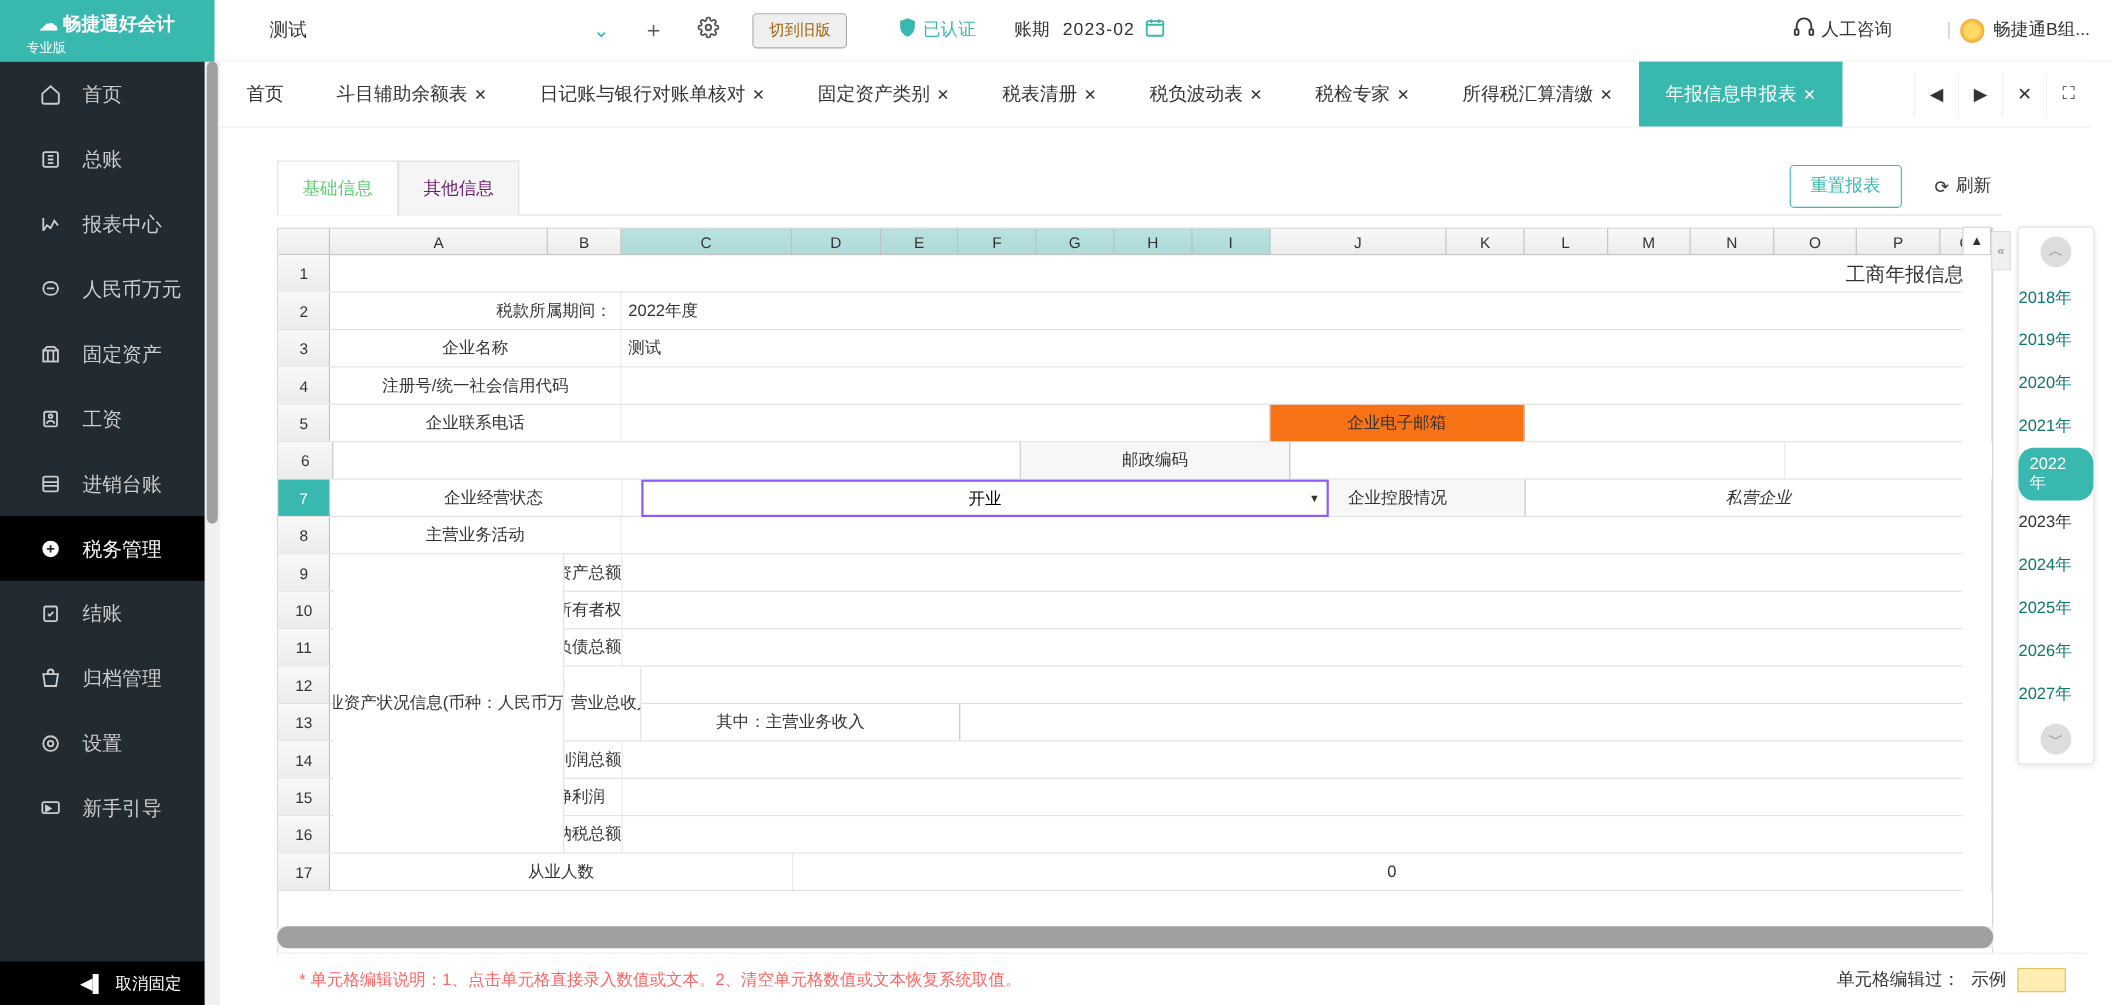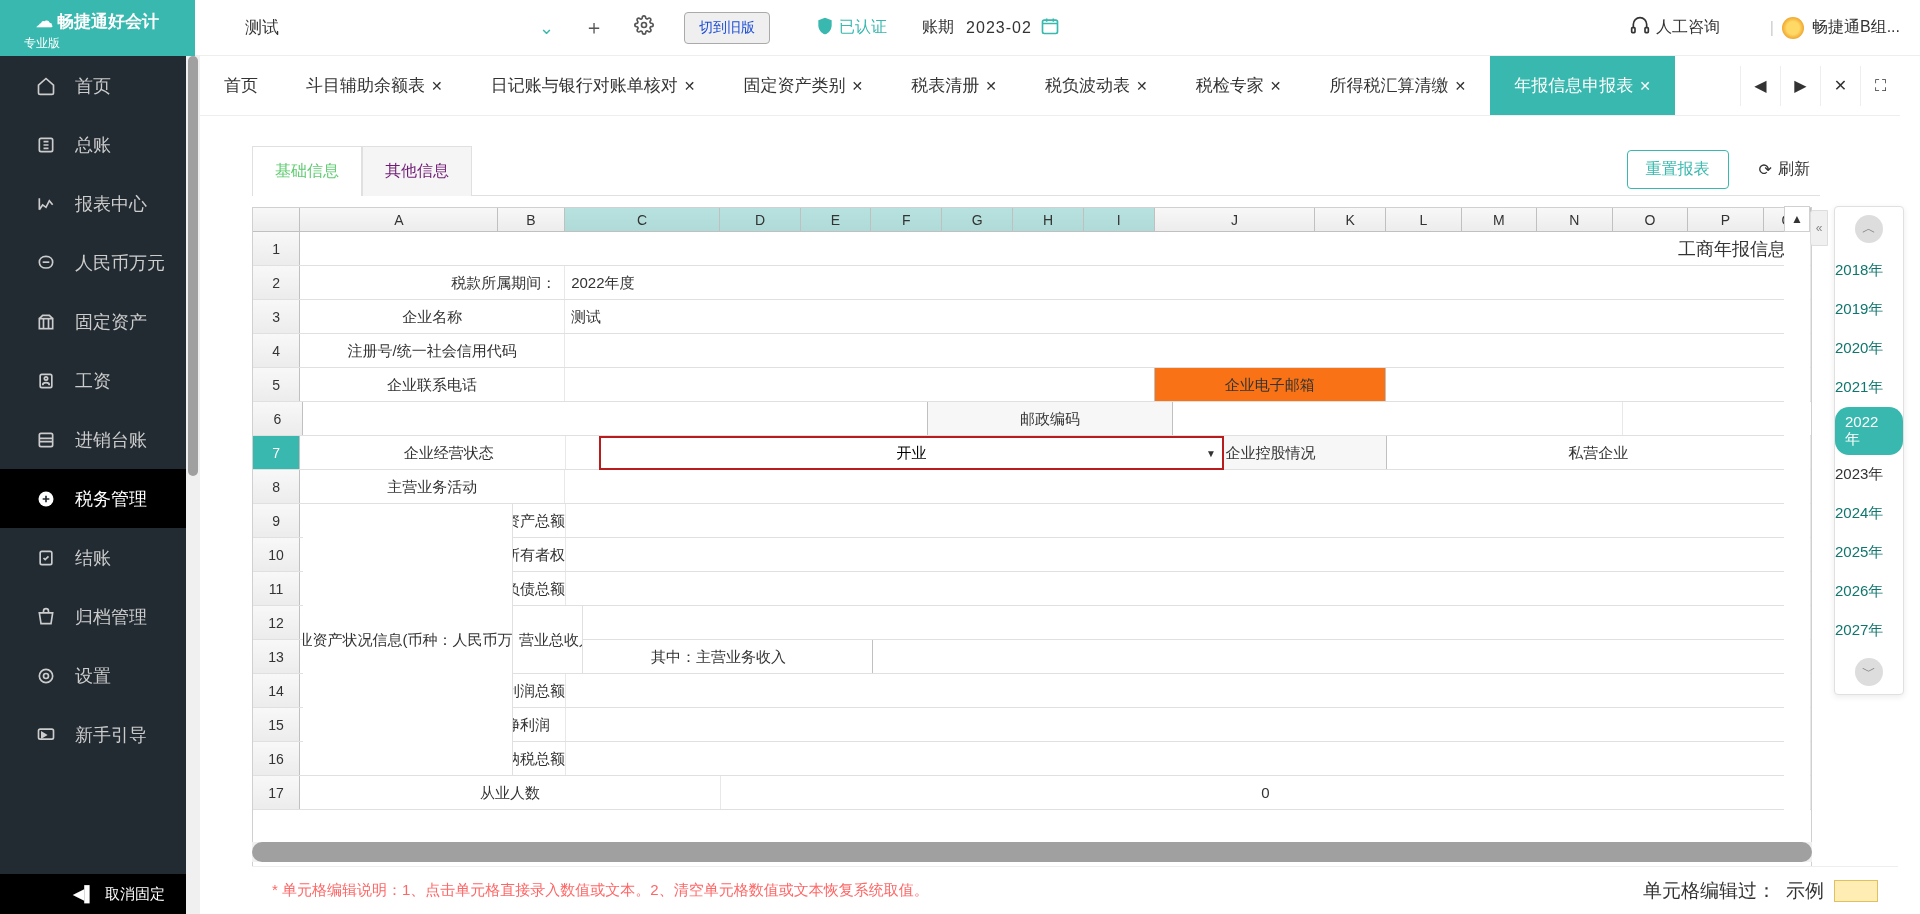--- a/index.html
+++ b/index.html
@@ -6,21 +6,21 @@
 body { font-family: "Microsoft YaHei", sans-serif; background: #fff; width: 1920px; height: 914px; overflow: hidden; position: relative; }
 
 
 .header { height: 56px; display: flex; align-items: center; border-bottom: 1px solid #eee; position: relative; }
 .logo-area { width: 195px; height: 56px; background: #38B8AE; color: #fff; display: flex; flex-direction: column; align-items: center; justify-content: center; padding-top: 6px; }
 .logo-area .logo-txt { font-size: 17px; font-weight: bold; display: flex; align-items: center; gap: 4px; }
 .logo-area .edition { font-size: 12px; margin-top: 2px; align-self: flex-start; margin-left: 24px; }
 .selector { margin-left: 50px; font-size: 17px; color: #333; display: flex; align-items: center; gap: 260px; }
 .selector .chev { color: #38B8AE; font-size: 18px; }
 .add-btn, .gear-btn { margin-left: 30px; font-size: 20px; color: #555; cursor: pointer; }
-.old-version { margin-left: 30px; border: 1px solid #aaa; border-radius: 4px; padding: 6px 14px; font-size: 14px; color: #1d4ed8; cursor: pointer; }
+.old-version { margin-left: 30px; border: 1px solid #aaa; border-radius: 4px; padding: 6px 14px; font-size: 14px; color: #a16207; cursor: pointer; }
 .verified { margin-left: 45px; color: #38B8AE; font-size: 16px; display: flex; align-items: center; gap: 4px; }
 .period-label { margin-left: 35px; font-size: 16px; color: #333; }
 .period-val { margin-left: 12px; font-size: 16px; color: #333; letter-spacing: 1px; }
 .cal-icon { margin-left: 8px; color: #38B8AE; font-size: 16px; }
 .consult { position: absolute; right: 200px; font-size: 16px; color: #333; display: flex; align-items: center; gap: 6px; }
 .user-area { position: absolute; right: 20px; display: flex; align-items: center; gap: 8px; font-size: 16px; color: #333; }
 .avatar { width: 22px; height: 22px; background: radial-gradient(circle, #FFD966 40%, #F0A830 70%); border-radius: 50%; }
 
 
 .sidebar { position: absolute; left: 0; top: 56px; bottom: 0; width: 195px; background: #222B32; color: #fff; display: flex; flex-direction: column; }
@@ -55,25 +55,25 @@
 .col-h.sel { background: #38B8AE55; }
 .rows { }
 .row { display: flex; height: 34px; border-bottom: 1px solid #e0e0e0; }
 .row-h { width: 50px; background: linear-gradient(#f8f8f8, #ececec); border-right: 1px solid #c0c0c0; text-align: center; font-size: 14px; color: #333; line-height: 34px; }
 .row-h.sel { background: #38B8AE; color: #fff; }
 .cell { border-right: 1px solid #e8e8e8; font-size: 15px; color: #333; line-height: 34px; padding: 0 6px; white-space: nowrap; overflow: hidden; }
 .cell.center { text-align: center; }
 .cell.title { font-size: 18px; text-align: right; }
 .cell.label-right { text-align: right; padding-right: 8px; }
 .merge-vert { display: flex; align-items: center; justify-content: center; text-align: center; }
-.active-cell { position: absolute; border: 2px solid #b91c1c; background: #fff; pointer-events: none; display: flex; align-items: center; justify-content: center; margin-left: 16px; }
+.active-cell { position: absolute; border: 2px solid #8b5cf6; background: #fff; pointer-events: none; display: flex; align-items: center; justify-content: center; }
 .active-cell .dd { position: absolute; right: 6px; font-size: 10px; color: #333; }
 .footer-bar { position: absolute; left: 252px; bottom: 0; right: 22px; height: 48px; background: #fff; border-top: 1px solid #eee; display: flex; align-items: center; padding: 0 20px; }
 .footer-note { color: #FF6666; font-size: 15px; }
-.footer-right { margin-left: auto; display: flex; align-items: center; gap: 10px; font-size: 19px; color: #333; justify-content: center; }
+.footer-right { margin-left: auto; display: flex; align-items: center; gap: 10px; font-size: 16px; color: #333; justify-content: center; }
 .example-box { width: 44px; height: 22px; background: #FFEDB3; border: 1px solid #e0c060; }
 .hscroll-track { position: absolute; left: 252px; right: 108px; height: 20px; bottom: 52px; background: #f0f0f0; }
 .hscroll-thumb { position: absolute; left: 252px; height: 20px; bottom: 52px; background: #A0A0A0; border-radius: 10px; }
 .vscroll-area { position: absolute; right: 110px; top: 206px; width: 26px; height: 630px; background: #fff; }
 .vscroll-arrowbox { width: 26px; height: 26px; border: 1px solid #d0d0d0; display: flex; align-items: center; justify-content: center; font-size: 12px; color: #333; }
 
 
 .year-panel { position: absolute; right: 16px; top: 206px; width: 70px; background: #fff; border: 1px solid #e0e0e0; border-radius: 4px; padding: 8px 0; display: flex; flex-direction: column; align-items: center; gap: 8px; box-shadow: 0 2px 6px rgba(0,0,0,0.08); }
 .year-arrow { width: 28px; height: 28px; border-radius: 50%; background: #ddd; color: #888; display: flex; align-items: center; justify-content: center; font-size: 14px; cursor: pointer; }
 .year-item { font-size: 15px; color: #0f766e; padding: 10px 0; cursor: pointer; }
@@ -369,21 +369,21 @@
         <div class="row-h">6</div>
         <div class="cell" style="width: 625px; border-right: 1px solid rgb(192, 192, 192);"></div>
         <div class="cell center" style="width: 245px; background: rgb(247, 247, 247); border-right: 1px solid rgb(192, 192, 192);">邮政编码</div>
         <div class="cell" style="width: 450px;"></div>
       </div>
       <div class="row">
         <div class="row-h sel">7</div>
         <div class="cell center" style="width: 280px; padding-left: 38px;">企业经营状态</div>
         <div class="cell" style="width: 625px; border-right: 1px solid rgb(192, 192, 192);"></div>
         <div class="cell center" style="width: 245px; background: rgb(247, 247, 247); border-right: 1px solid rgb(192, 192, 192);">企业控股情况</div>
-        <div class="cell center" style="width: 450px;">私营企业</div>
+        <div class="cell center" style="width: 450px; font-style: italic;">私营企业</div>
       </div>
       <div class="row">
         <div class="row-h">8</div>
         <div class="cell center" style="width: 280px;">主营业务活动</div>
         <div class="cell" style="width: 1320px;"></div>
       </div>
       <div class="row">
         <div class="row-h">9</div>
         <div class="cell" style="width: 210px;"></div>
         <div class="cell" style="width: 70px;">资产总额</div>

